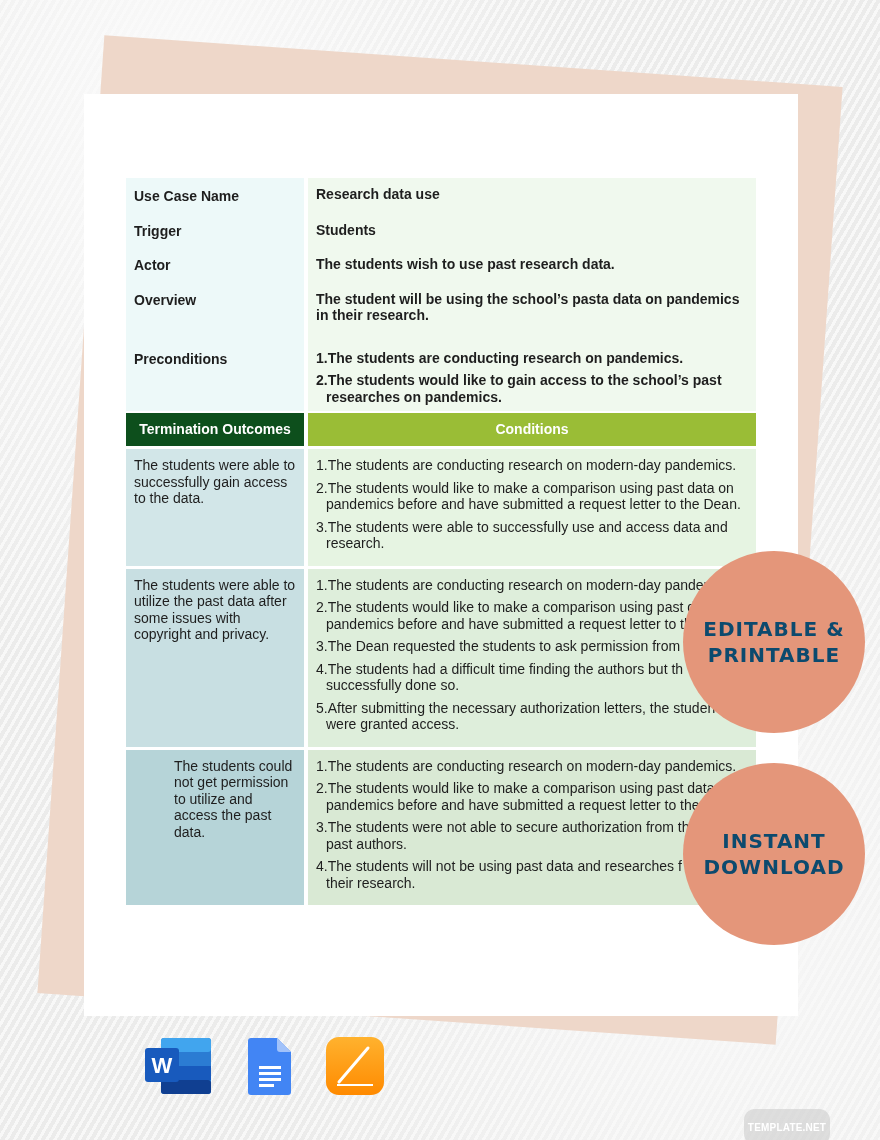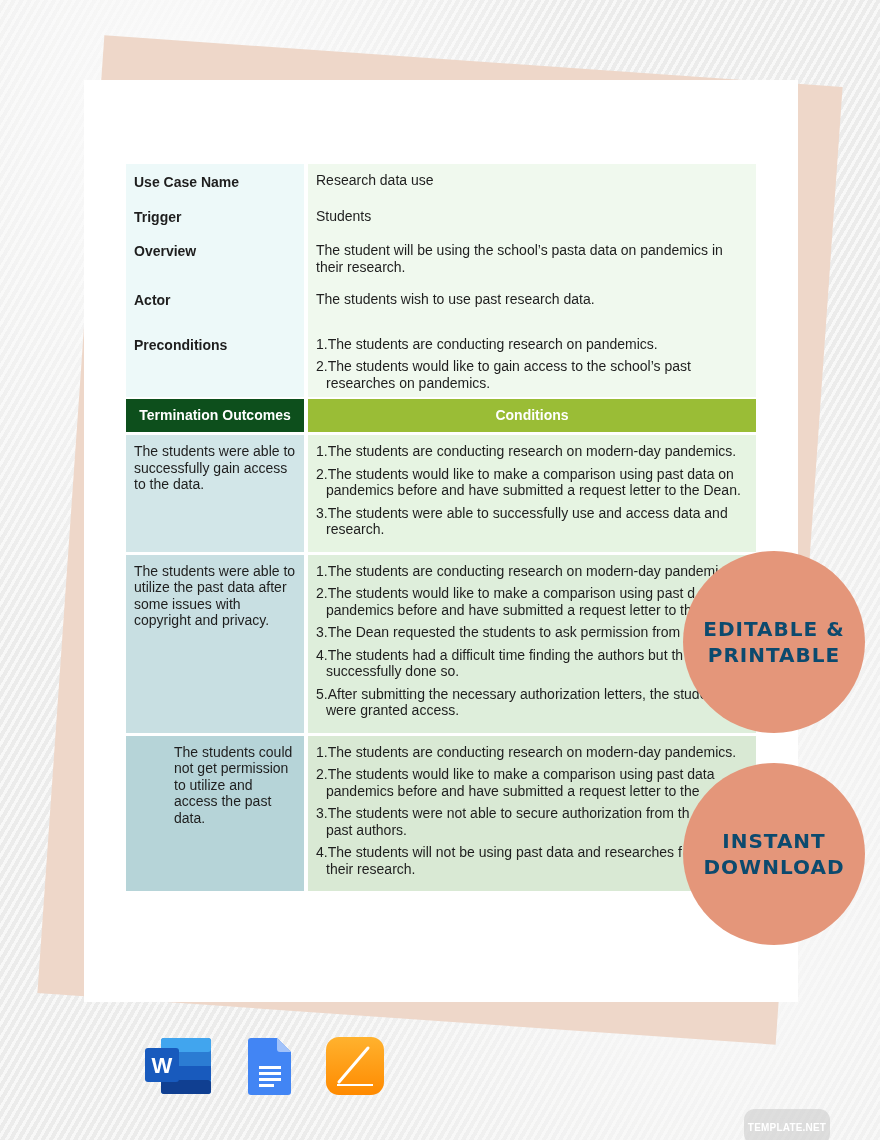--- a/index.html
+++ b/index.html
@@ -10,32 +10,32 @@
       radial-gradient(ellipse at 20% 10%, #fafafa 0%, rgba(250,250,250,0) 40%),
       radial-gradient(ellipse at 80% 80%, #f8f8f8 0%, rgba(248,248,248,0) 45%),
       repeating-linear-gradient(120deg, rgba(255,255,255,0.5) 0 3px, rgba(225,225,225,0.35) 3px 7px);
     font-family: "Liberation Sans", sans-serif;
   }
   .backdrop {
     position: absolute; left: 70px; top: 60px; width: 740px; height: 960px;
     background: #eed7c9; transform: rotate(4deg); transform-origin: center;
   }
   .page {
-    position: absolute; left: 84px; top: 80px; width: 714px; height: 922px;
+    position: absolute; left: 84px; top: 94px; width: 714px; height: 922px;
     background: #ffffff;
   }
   .tbl {
     position: absolute; left: 42px; top: 84px; width: 630px;
     font-size: 14px; color: #1e1e1e; line-height: 16.5px;
   }
   .row { display: flex; }
   .c1 { width: 178px; box-sizing: border-box; padding: 0 8px; }
   .c2 { flex: 1; box-sizing: border-box; padding: 0 8px 0 8px; margin-left: 4px; }
   .top .c1 { background: #edf9f9; font-weight: bold; padding-top: 9px; padding-bottom: 9px; }
-  .top .c2 { background: #f0f9ee; padding-top: 8px; padding-bottom: 8px; margin-left: 4px; }
+  .top .c2 { background: #f0f9ee; padding-top: 8px; padding-bottom: 8px; margin-left: 4px; font-weight: bold; }
   .top.first .c1 { padding-top: 10px; }
   .top.last .c1, .top.last .c2 { padding-bottom: 6px; }
   .hdr { margin-top: 2px; }
   .hdr .c1 { background: #0d4f1c; color: #ffffff; font-weight: bold; text-align: center; height: 33px; line-height: 33px; font-size: 14px; }
   .hdr .c2 { background: #9abd36; color: #ffffff; font-weight: bold; text-align: center; height: 33px; line-height: 33px; font-size: 14px; }
   .out .c1 { padding-top: 8px; padding-bottom: 8px; }
   .out .c2 { padding-top: 8px; padding-bottom: 14px; }
   .out.a .c1 { background: #d2e6e8; }
   .out.a .c2 { background: #e6f4e2; }
   .out.b .c1 { background: #c8dfe2; }
@@ -72,26 +72,26 @@
 
     <div class="row top first">
       <div class="c1">Use Case Name</div>
       <div class="c2">Research data use</div>
     </div>
     <div class="row top">
       <div class="c1">Trigger</div>
       <div class="c2">Students</div>
     </div>
     <div class="row top">
+      <div class="c1">Actor</div>
+      <div class="c2">The students wish to use past research data.</div>
+    </div>
+    <div class="row top">
       <div class="c1">Overview</div>
       <div class="c2">The student will be using the school’s pasta data on pandemics in their research.</div>
-    </div>
-    <div class="row top">
-      <div class="c1">Actor</div>
-      <div class="c2">The students wish to use past research data.</div>
     </div>
     <div class="row top last">
       <div class="c1" style="padding-top:19px;">Preconditions</div>
       <div class="c2" style="padding-top:18px;">
         <div class="li">1.The students are conducting research on pandemics.</div>
         <div class="li">2.The students would like to gain access to the school’s past researches on pandemics.</div>
       </div>
     </div>
 
     <div class="row hdr">

